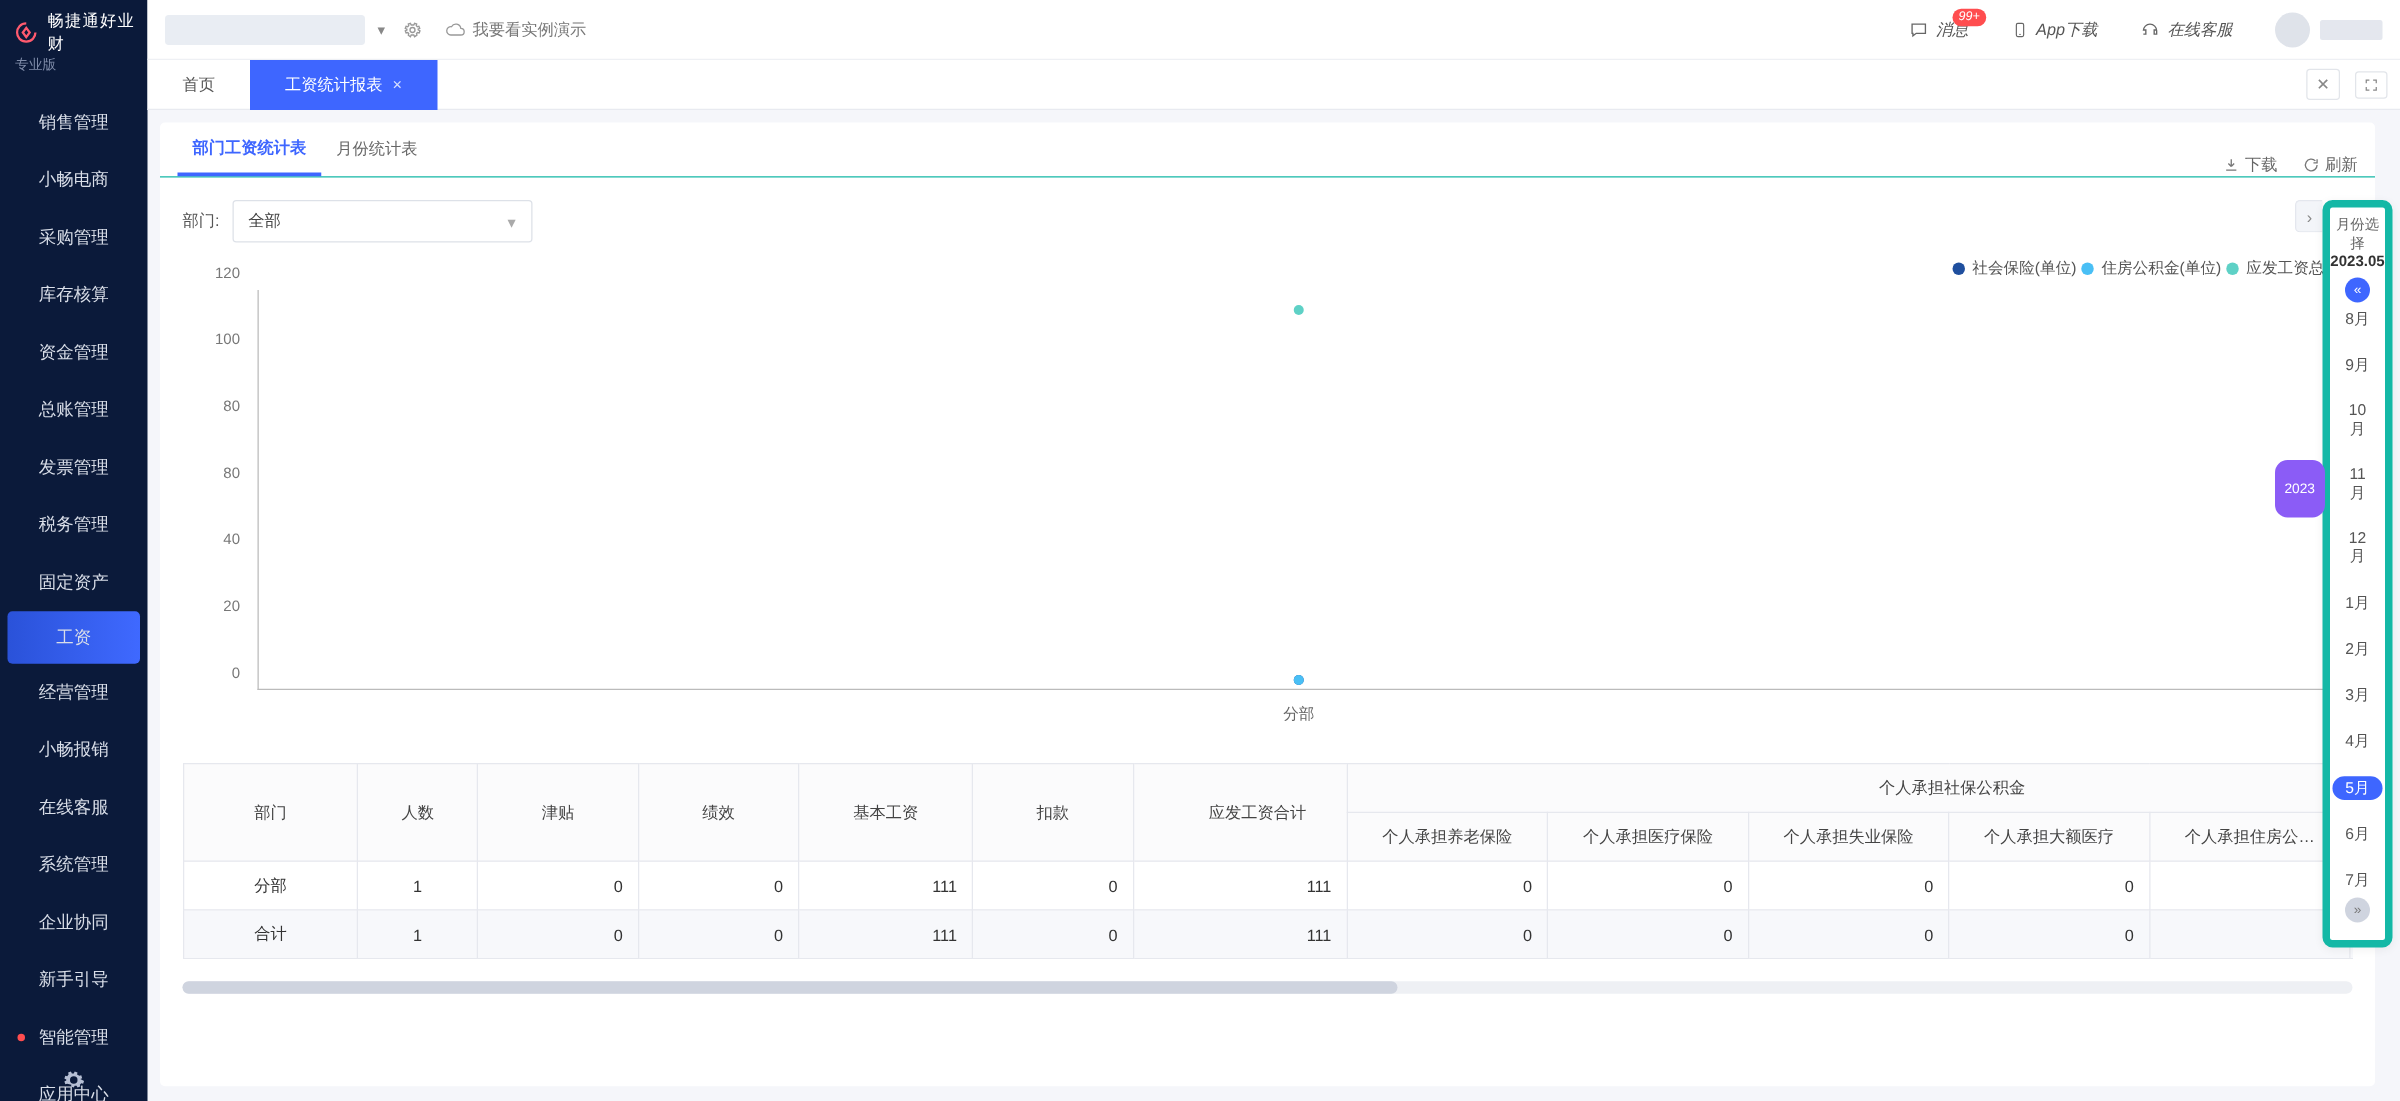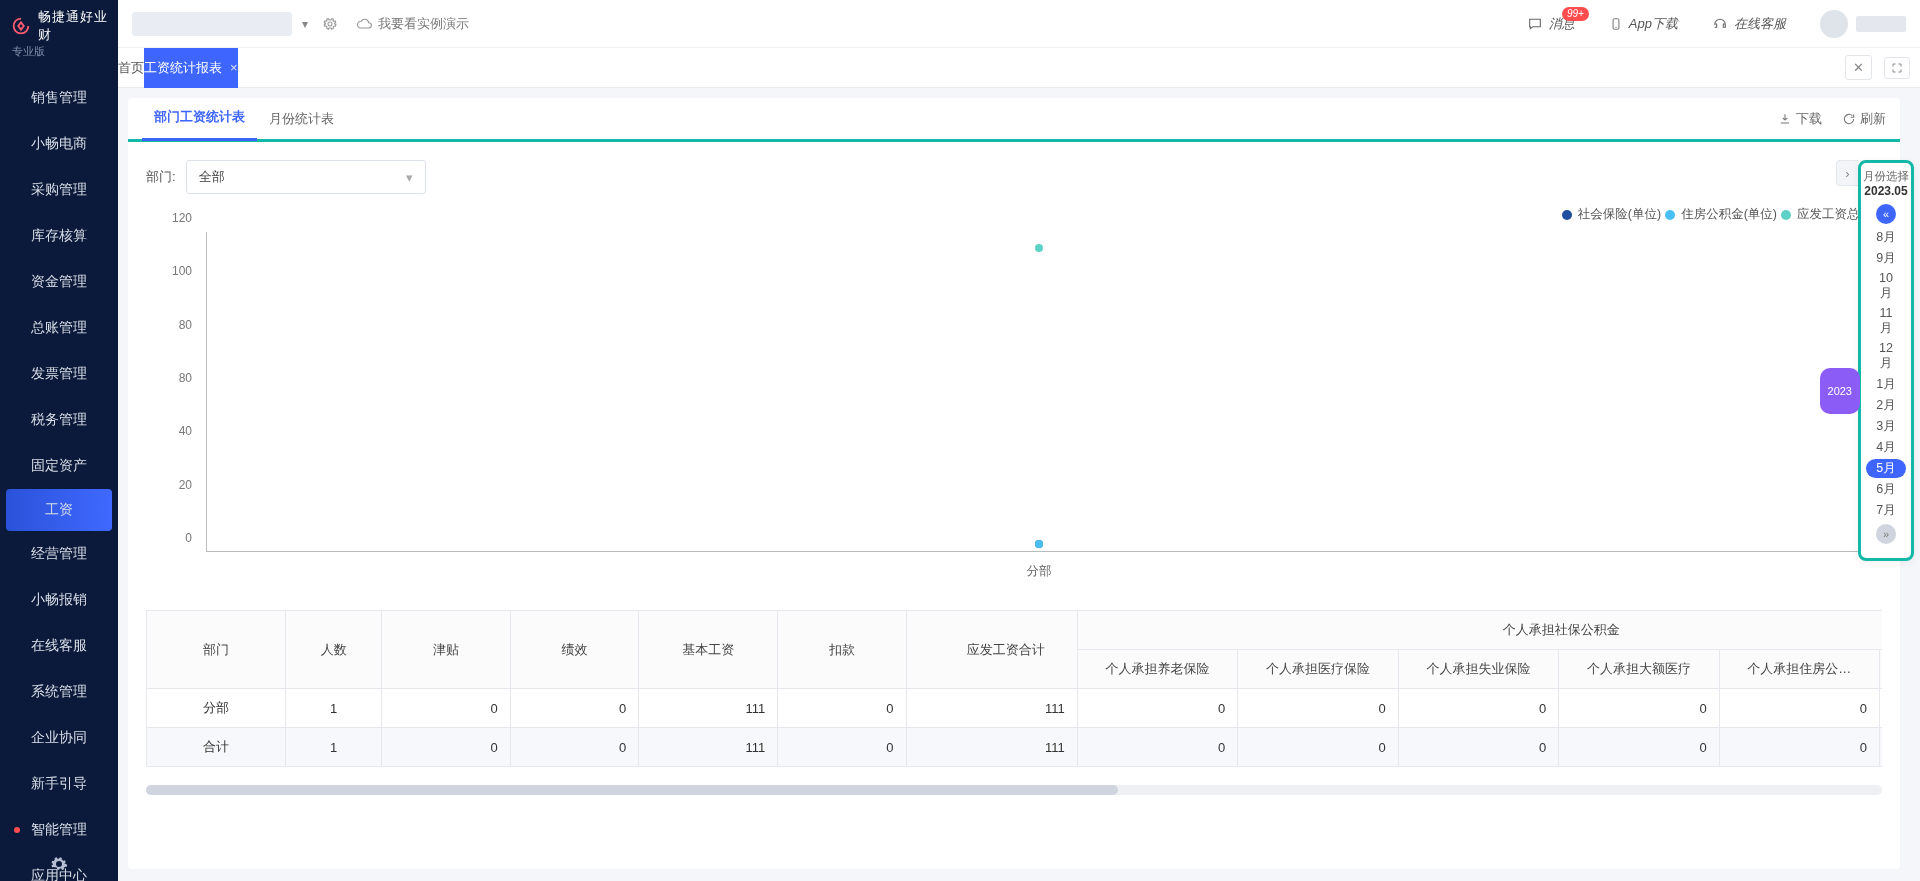--- a/index.html
+++ b/index.html
@@ -24,28 +24,28 @@
   .hdr-icon { color:#888; margin-left:14px; cursor:pointer; }
   .demo-link { margin-left:18px; color:#777; display:flex; align-items:center; gap:6px; cursor:pointer; }
   .hdr-right { margin-left:auto; display:flex; align-items:center; gap:34px; color:#555;font-style:italic; }
   .hdr-btn { display:flex; align-items:center; gap:6px; cursor:pointer; position:relative; }
   .msg-badge { position:absolute; top:-8px; right:-14px; background:#ff4d4f; color:#fff; font-size:10px; border-radius:8px; padding:0 5px; line-height:14px; }
   .avatar-block { display:flex; align-items:center; gap:8px; }
   .avatar { width:28px; height:28px; border-radius:50%; background:#dfe3ea; }
   .user-name { display:inline-block; width:50px; height:16px; background:#e4e7ee; border-radius:2px; }
   
   .tabsrow { position:absolute; left:118px; top:48px; right:0; height:40px; background:#fff; border-bottom:1px solid #e8eaf0; display:flex; align-items:center; }
-  .tab { padding:0 0; height:40px; display:flex; align-items:center; gap:8px; color:#555; cursor:pointer; }
+  .tab { padding:0 28px; height:40px; display:flex; align-items:center; gap:8px; color:#555; cursor:pointer; }
   .tab.active { background:#3e66ff; color:#fff; }
   .tab .close { font-size:13px; opacity:.8; }
   .tabsrow .right-icons { margin-left:auto; display:flex; align-items:center; gap:12px; padding-right:10px; color:#888; }
   .ri-btn { cursor:pointer; border:1px solid #e2e5ea; border-radius:3px;}
   
   .main { position:absolute; left:128px; right:20px; top:98px; bottom:12px; background:#fff; border-radius:4px; }
-  .subtabs { display:flex; padding:0 14px; border-bottom:3px solid #14b8a6; align-items:center; height:44px; }
+  .subtabs { display:flex; padding:0 14px; border-bottom:1px solid #14b8a6; align-items:flex-end; height:44px; }
   .subtab { padding:0 12px; height:44px; display:flex; align-items:center; color:#666; cursor:pointer; }
   .subtab.active { color:#3e66ff; border-bottom:3px solid #3e66ff; font-weight:600; }
   .panel-actions { margin-left:auto; display:flex; gap:20px; color:#666; }
   .pa { display:flex; align-items:center; gap:4px; cursor:pointer; }
   
   .filters { display:flex; align-items:center; gap:10px; padding:18px; }
   .flt-label { color:#555; }
   .select { width:240px; height:34px; border:1px solid #dde1e8; border-radius:3px; display:flex; align-items:center; justify-content:space-between; padding:0 12px; color:#444; cursor:pointer; }
   
   .chart-zone { position:relative; margin:0 18px; height:380px; }
@@ -62,28 +62,28 @@
   
   .table-wrap { margin:18px; overflow-x:auto; }
   .tbl { border-collapse:collapse; min-width:1900px; table-layout:fixed; }
   .tbl th, .tbl td { border:1px solid #e6e8ee; padding:10px 12px; font-size:13px; text-align:center; white-space:nowrap; }
   .tbl th { background:#fbfbfc; color:#444; font-weight:500; }
   .tbl td.num { text-align:right; }
   .tbl tr.total { background:#f7f8fb; font-weight:500; }
   .hscroll { margin:0 18px 8px; height:10px; background:#eef0f4; border-radius:5px; position:relative; }
   .hscroll .thumb { position:absolute; left:0; top:0; height:10px; width:56%; background:#cfd4df; border-radius:5px; }
   
-  .month-panel { position:absolute; right:6px; top:160px; width:56px; background:#fff; border:3px solid #14b8a6; border-radius:8px; padding:6px 0 10px; box-shadow:0 2px 8px rgba(0,0,0,.06); }
+  .month-panel { position:absolute; right:6px; top:160px; width:56px; background:#fff; border:6px solid #14b8a6; border-radius:8px; padding:6px 0 10px; box-shadow:0 2px 8px rgba(0,0,0,.06); }
   .mp-title { font-size:11.5px; text-align:center; color:#666; }
   .mp-current { font-size:12px; text-align:center; color:#333; font-weight:600; margin-bottom:6px; }
   .mp-up, .mp-down { display:flex; justify-content:center; margin:4px 0; }
   .mp-circle { width:20px; height:20px; border-radius:50%; display:flex; align-items:center; justify-content:center; font-size:11px; color:#fff; cursor:pointer; }
   .mp-up .mp-circle { background:#3e66ff; }
   .mp-down .mp-circle { background:#cfd4df; color:#777; }
-  .mp-list { display:flex; flex-direction:column; align-items:center; gap:2px; margin:4px 0; }
+  .mp-list { display:flex; flex-direction:column; align-items:center; gap:18px; margin:4px 0; }
   .mp-item { font-size:12.5px; color:#555; cursor:pointer; padding:1px 8px; border-radius:10px; width:40px; text-align:center; }
   .mp-item.sel { background:#3e66ff; color:#fff; }
   .mp-year-pill { position:absolute; right:60px; top:368px; background:#8b5cf6; color:#fff; font-size:11px; border-radius:10px; padding:17px 8px; }
   .mp-collapse { position:absolute; right:62px; top:160px; width:22px; height:26px; background:#f3f5f9; border:1px solid #e4e7ee; border-right:none; border-radius:4px 0 0 4px; display:flex; align-items:center; justify-content:center; color:#888; cursor:pointer; }
   svg { display:block; }
   .tbl th { height:34px; }
 </style>
 </head>
 <body>
 

